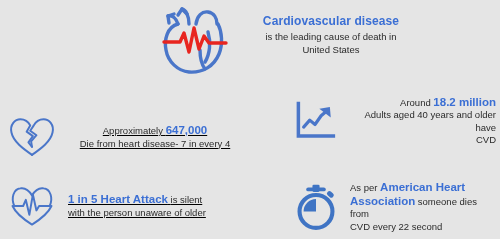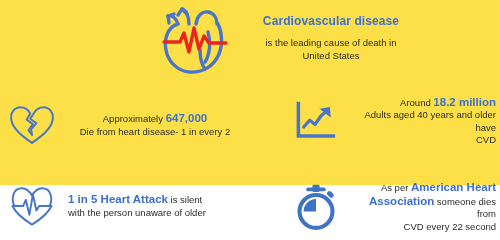--- a/index.html
+++ b/index.html
@@ -9,22 +9,22 @@
   body {
     width: 500px;
     height: 239px;
     background: #ffffff;
     font-family: "Liberation Sans", sans-serif;
     overflow: hidden;
   }
   .infographic {
     position: relative;
     width: 500px;
-    height: 185px;
-    background: #fde047;
+    height: 239px;
+    background: #e5e5e5;
   }
   .body-txt {
     color: #2b2b2b;
     font-size: 9.5px;
     line-height: 12.5px;
   }
 
   
   .hero {
     position: absolute;
@@ -48,21 +48,21 @@
     text-align: center;
   }
   .hero-title {
     font-size: 12px;
     font-weight: bold;
     color: #3b6fd4;
     line-height: 15px;
     letter-spacing: .1px;
   }
   .hero-sub {
-    margin-top: 8px;
+    margin-top: 2px;
     font-size: 9.5px;
     line-height: 12.5px;
     color: #2b2b2b;
   }
 
   
   .cell {
     position: absolute;
     display: flex;
     align-items: center;
@@ -70,36 +70,36 @@
   .cell-icon {
     flex: 0 0 auto;
     display: flex;
     align-items: center;
     justify-content: center;
   }
   .cell-text {
     flex: 1 1 auto;
   }
 
-  #cell-deaths   { left: 4px;   top: 96px;  width: 240px; height: 58px; }
+  #cell-deaths   { left: 4px;   top: 108px;  width: 240px; height: 58px; text-decoration: underline; }
   #cell-adults   { left: 288px; top: 92px;  width: 208px; height: 58px; }
-  #cell-silent   { left: 4px;   top: 176px; width: 240px; height: 60px; }
+  #cell-silent   { left: 4px;   top: 176px; width: 240px; height: 60px; text-decoration: underline; }
   #cell-aha      { left: 288px; top: 176px; width: 208px; height: 62px; }
 
   #cell-deaths .cell-icon { width: 56px; height: 50px; }
   #cell-deaths .cell-text { text-align: center; padding-left: 6px; }
 
   #cell-adults .cell-icon { width: 54px; height: 50px; }
   #cell-adults .cell-text { text-align: right; padding-left: 6px; }
 
   #cell-silent .cell-icon { width: 56px; height: 52px; }
   #cell-silent .cell-text { text-align: left; padding-left: 8px; }
 
   #cell-aha .cell-icon { width: 56px; height: 54px; }
-  #cell-aha .cell-text { text-align: right; padding-left: 6px; }
+  #cell-aha .cell-text { text-align: left; padding-left: 6px; }
 
   .stat-line-1 { margin: 0; }
   .stat-line-2 { margin: 0; }
   .stat-line-3 { margin: 0; }
 
   .big-num {
     font-size: 11.5px;
     font-weight: bold;
     color: #3b6fd4;
   }
@@ -157,21 +157,21 @@
 
           <path d="M28 45 C38 38 49 30 51 20 C53 11 47 5 41 5 C36 5 32 8 30 12 L26 18 L33 23 L27 30 L28 36"></path>
         </g>
       </svg>
     </div>
     <div class="cell-text body-txt">
       <p class="stat-line-1">
         <span class="num-word">Approximately</span>
         <span class="big-num">647,000</span>
       </p>
-      <p class="stat-line-3">Die from heart disease- 1 in every 2</p>
+      <p class="stat-line-3">Die from heart disease- 7 in every 4</p>
     </div>
   </div>
 
   <div class="cell" id="cell-adults">
     <div class="cell-icon">
       <svg viewBox="0 0 52 48" width="46" height="42">
         <g fill="none" stroke="#4a76c9" stroke-width="4" stroke-linecap="square" stroke-linejoin="miter">
 
           <polyline points="7,4 7,41 47,41"></polyline>
         </g>

